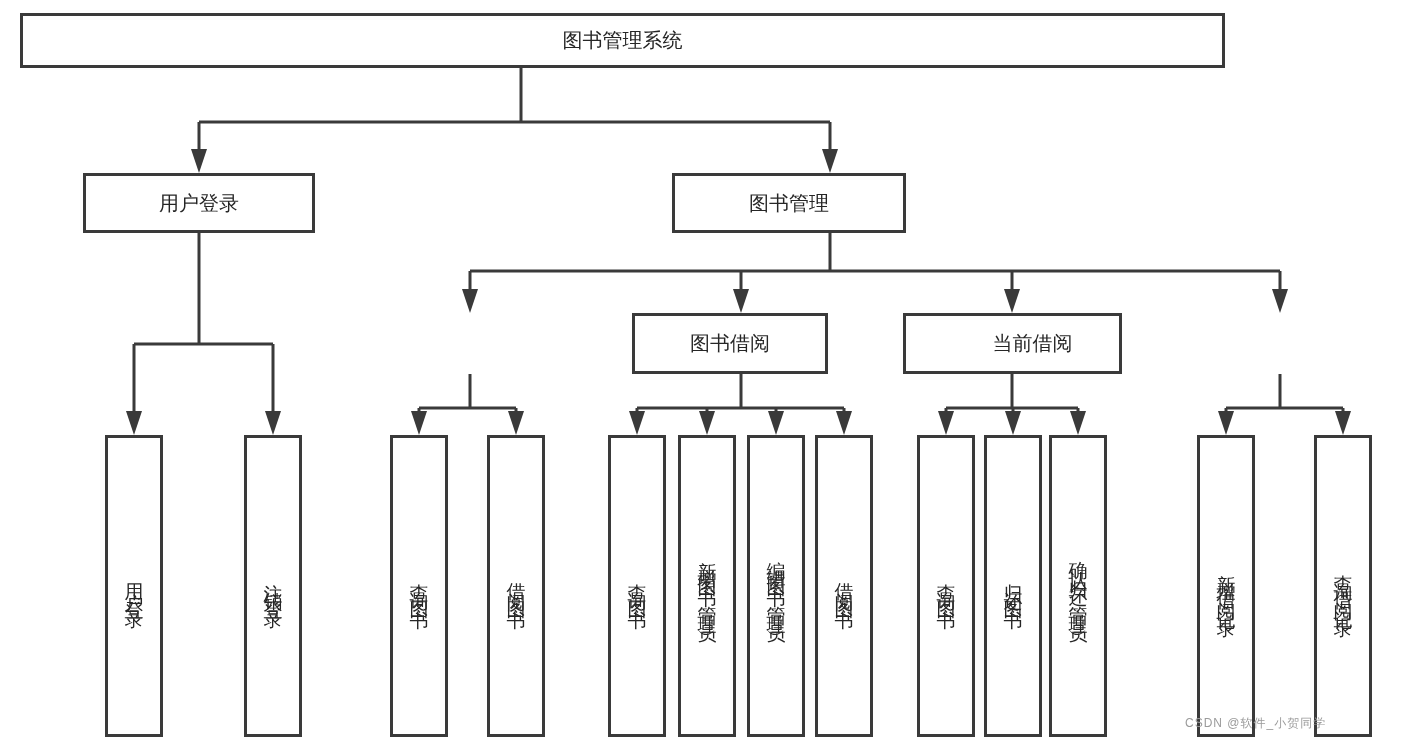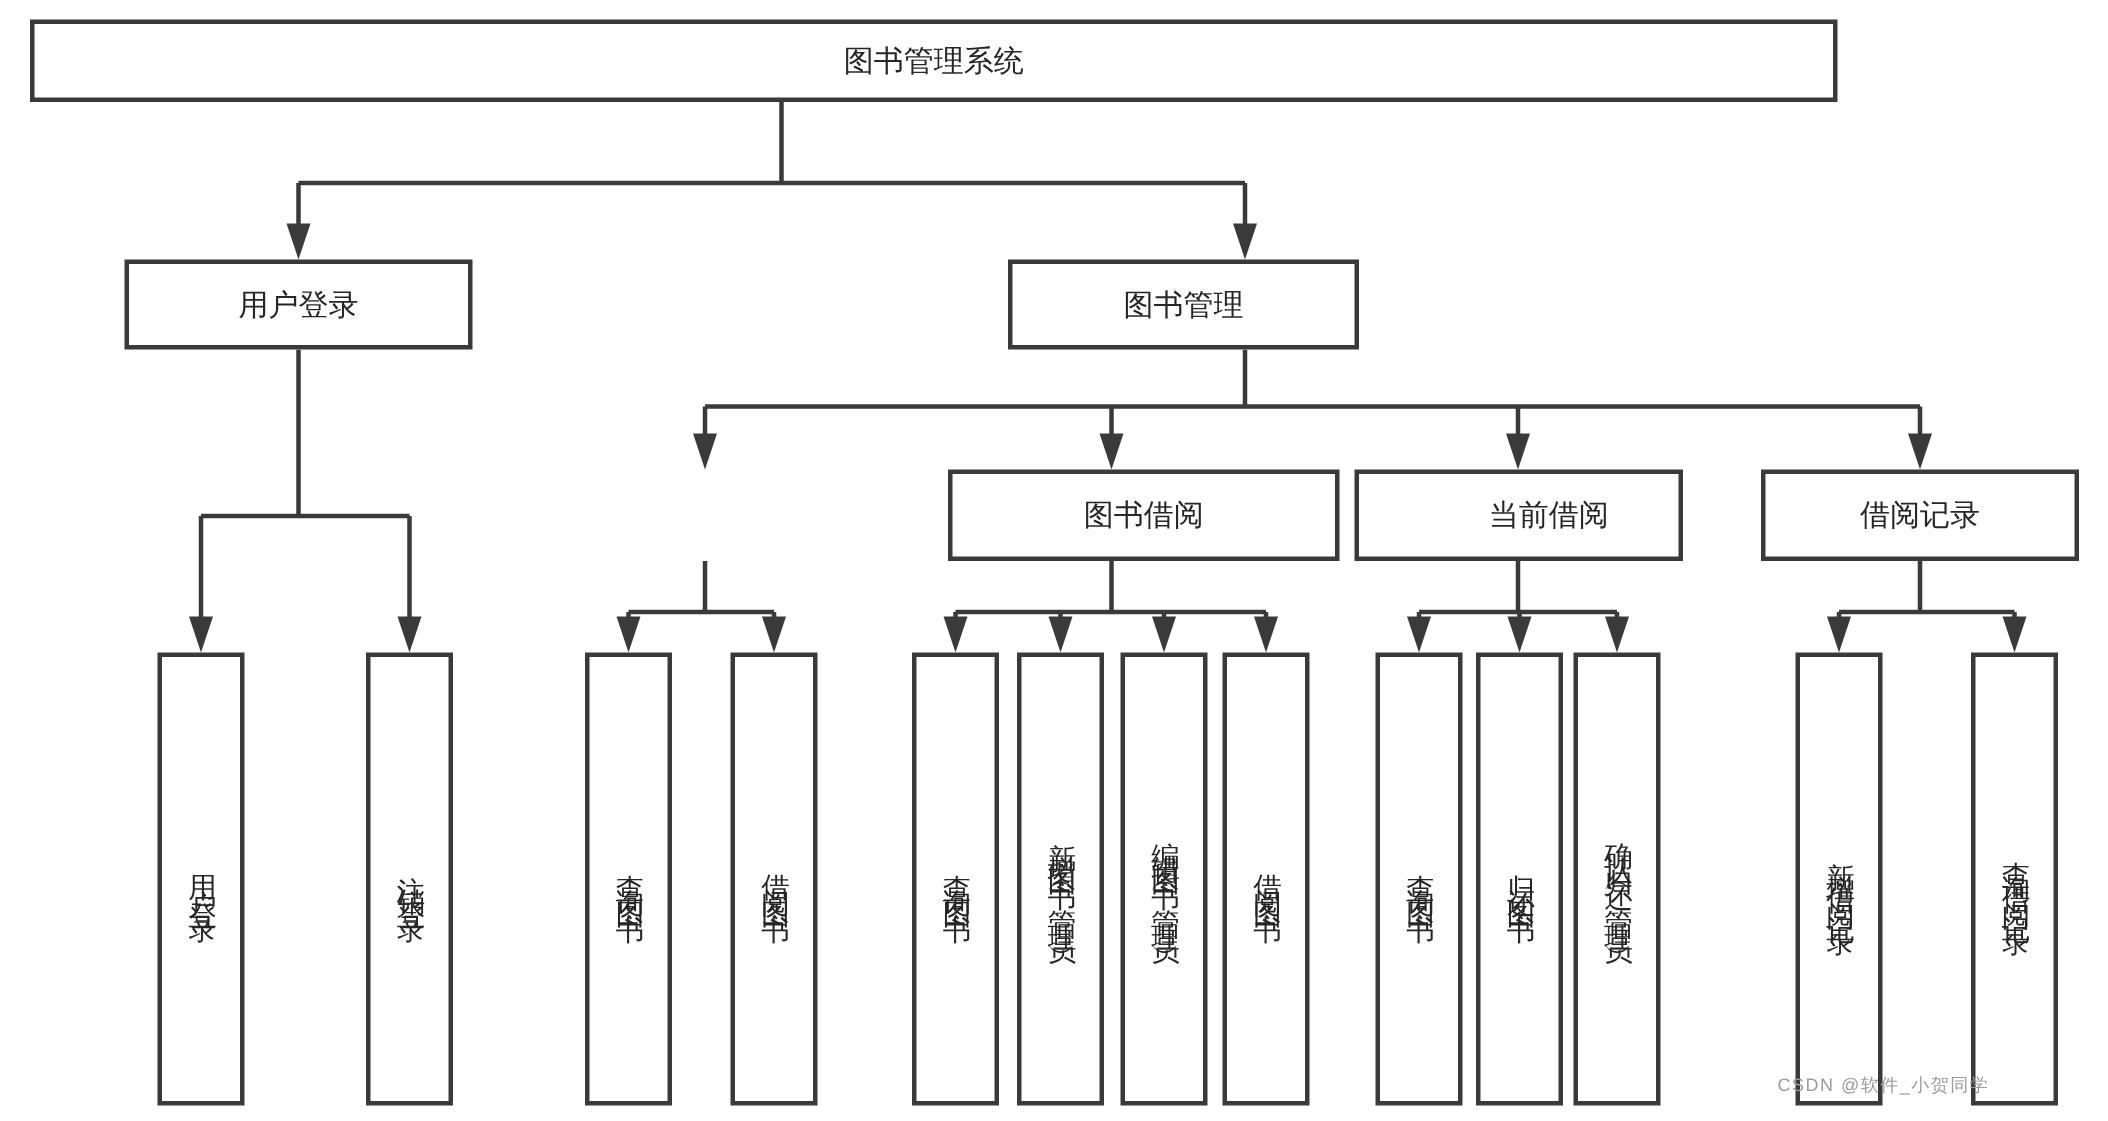--- a/index.html
+++ b/index.html
@@ -125,28 +125,25 @@
     <span class="h-label">图书管理系统</span>
   </div>
 
   <div class="box lvl2-box" style="left:83px; width:232px;">
     <span class="h-label">用户登录</span>
   </div>
   <div class="box lvl2-box" style="left:672px; width:234px;">
     <span class="h-label">图书管理</span>
   </div>
 
-  <div class="box lvl3-box" style="left:632px; width:261px;">
+  <div class="box lvl3-box" style="left:632px; width:196px;">
     <span class="h-label">图书借阅</span>
   </div>
   <div class="box lvl3-box" style="left:903px; width:219px;padding-left:40px;">
     <span class="h-label">当前借阅</span>
-  </div>
-  <div class="box lvl3-box" style="left:1174px; width:212px;">
-    <span class="h-label">借阅记录</span>
   </div>
 
   <div class="box leaf-box" style="left:105px;">
     <span class="v-label">用户登录</span>
   </div>
   <div class="box leaf-box" style="left:244px;">
     <span class="v-label">注销登录</span>
   </div>
 
   <div class="box leaf-box" style="left:390px;">

